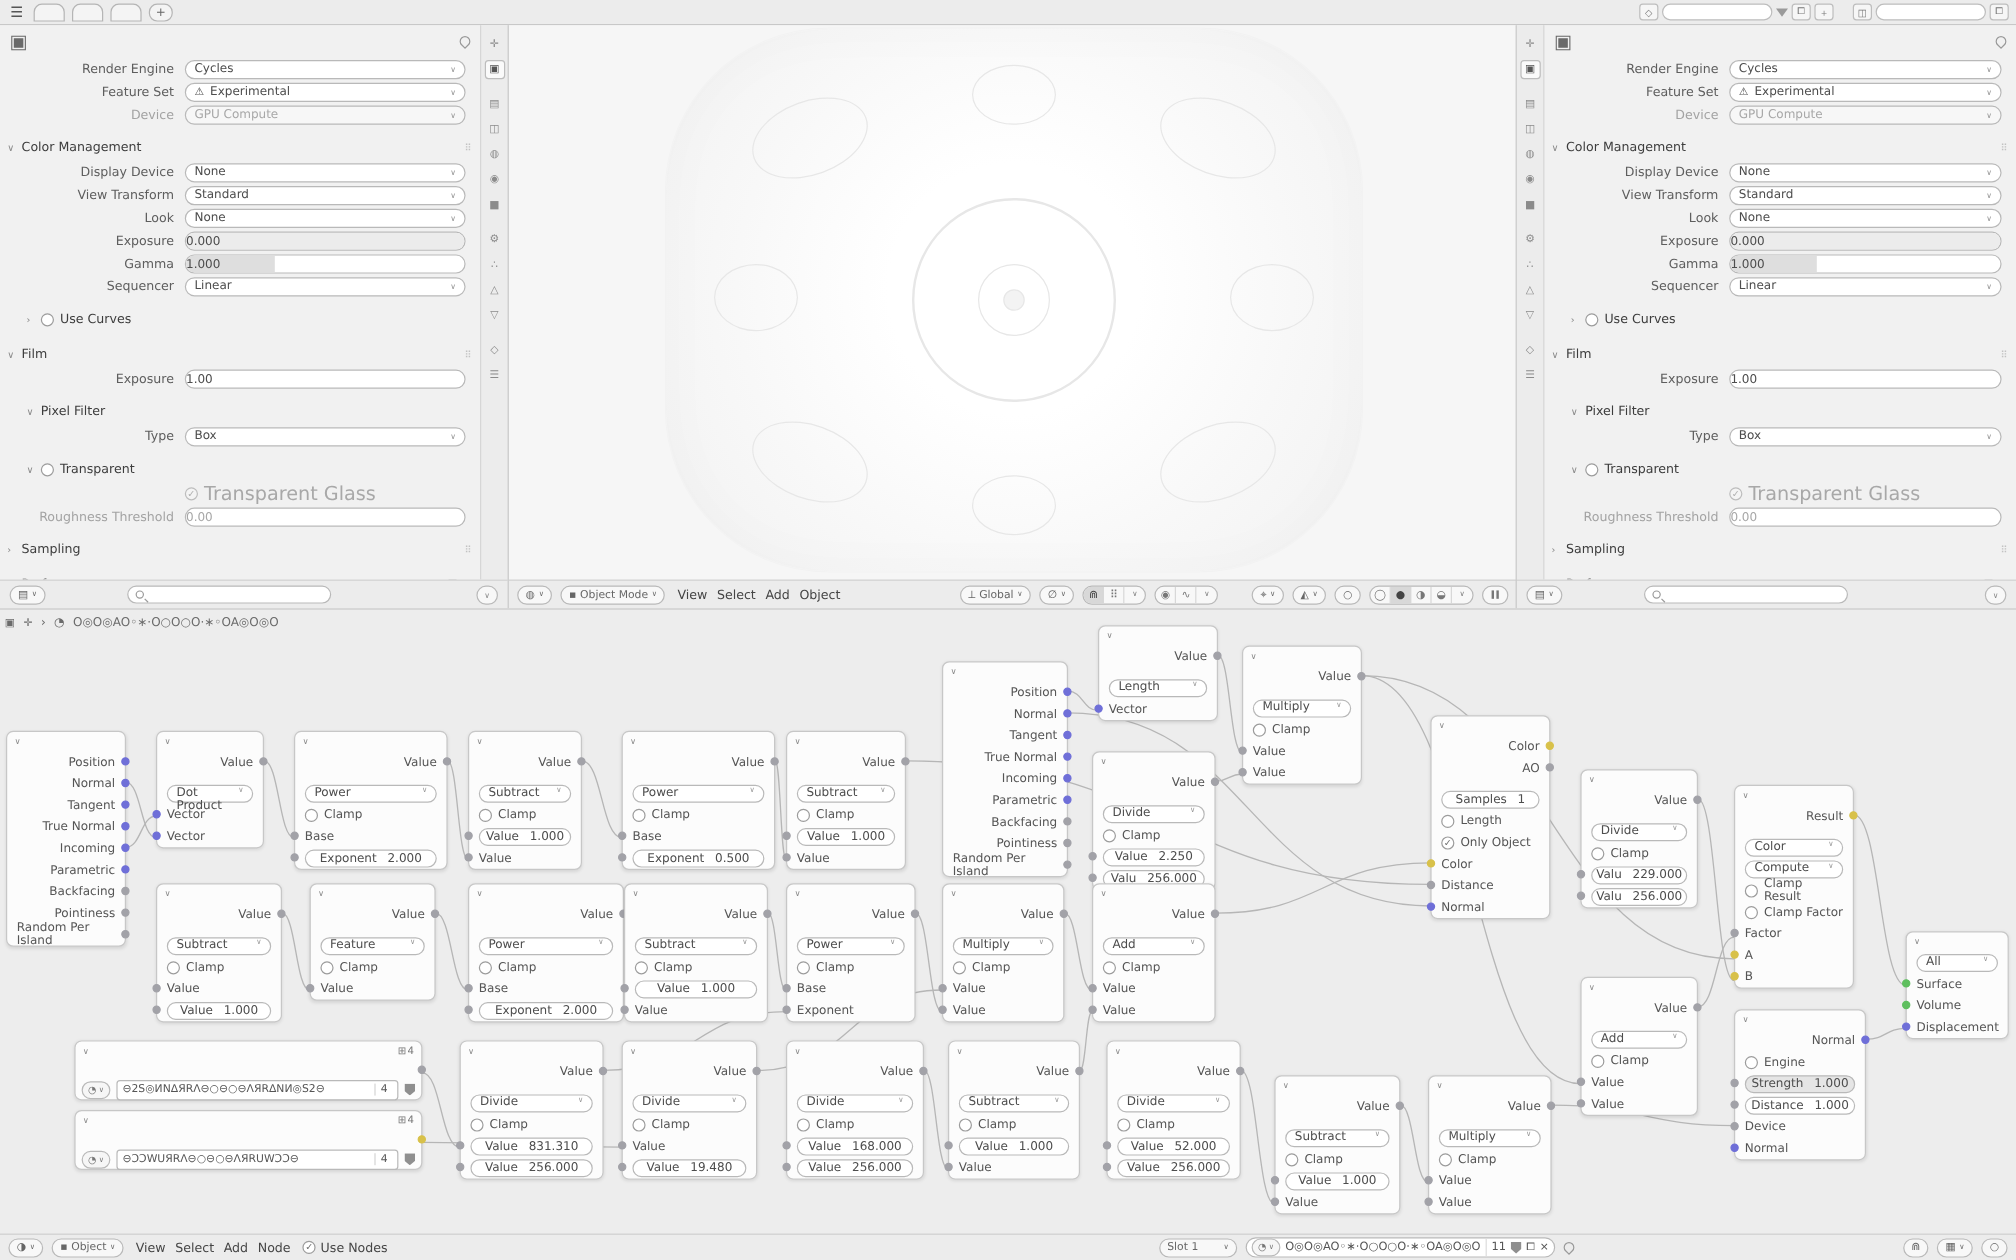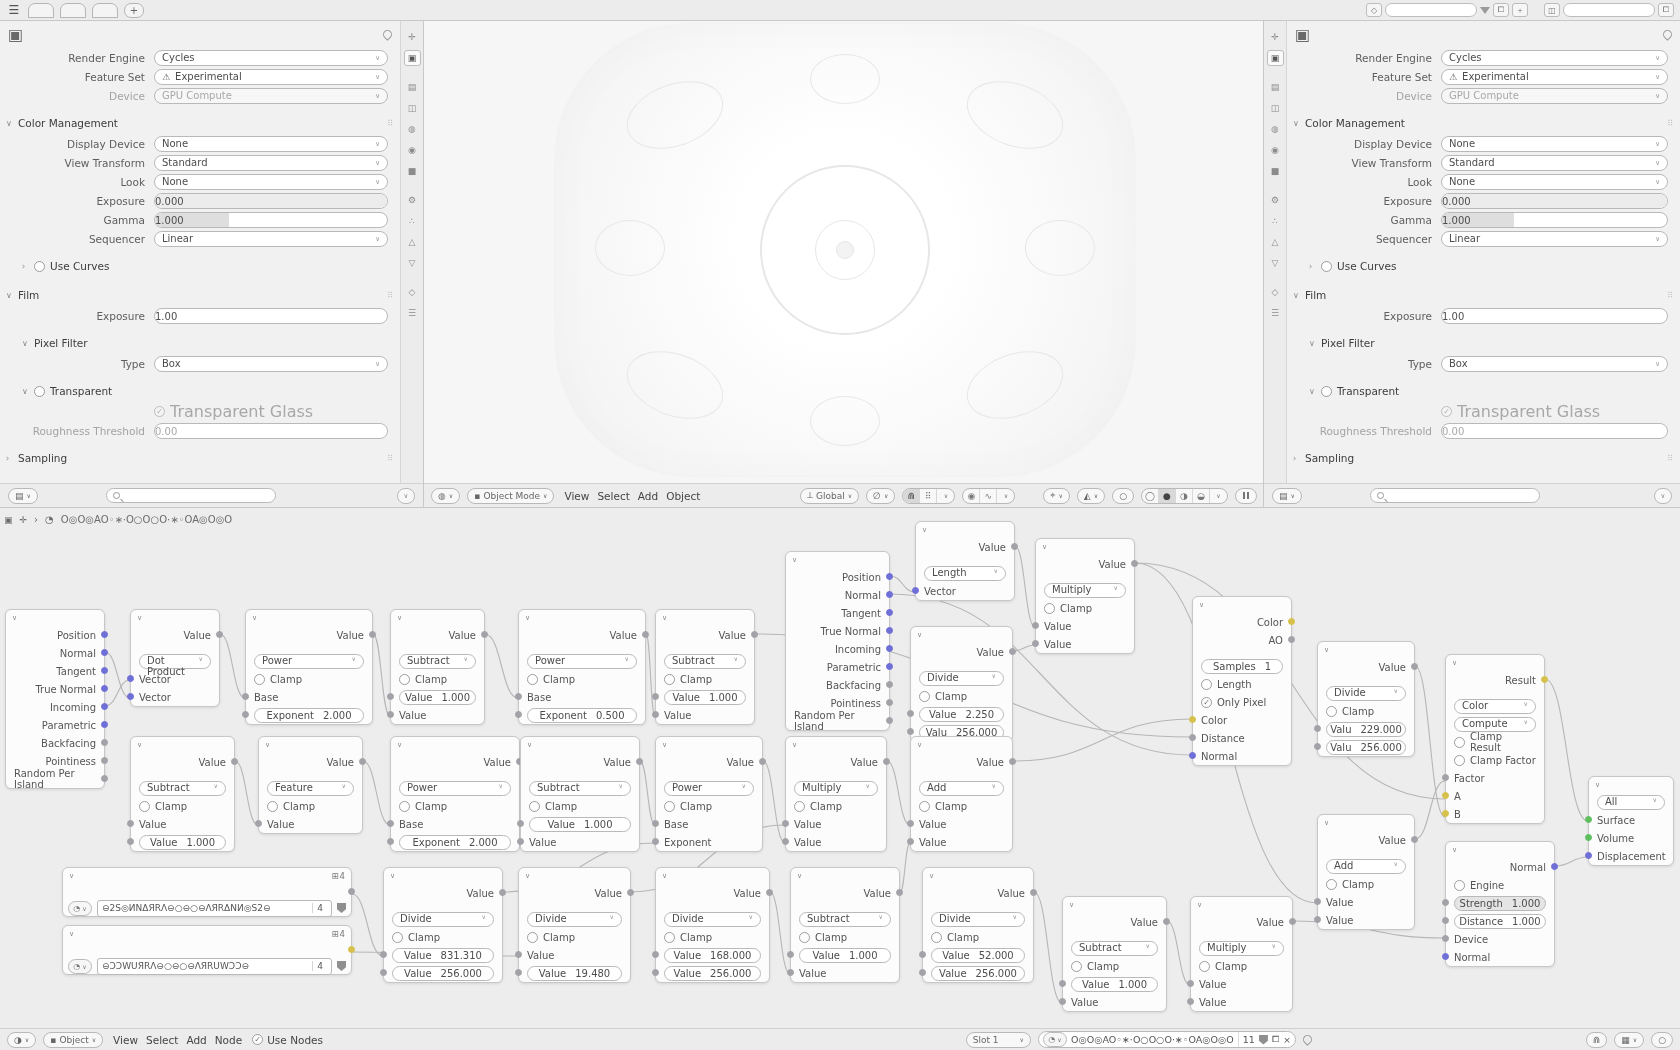--- a/index.html
+++ b/index.html
@@ -1113,21 +1113,21 @@
             <span>Samples</span>
             <span>1</span>
           </span>
         </div>
         <div class="nrow">
           <span class="cb"></span>
           <span>Length</span>
         </div>
         <div class="nrow">
           <span class="cb on"></span>
-          <span>Only Pixel</span>
+          <span>Only Object</span>
         </div>
         <div class="nrow">
           <span class="sk l" style="background: rgb(216, 193, 74); border-color: rgb(216, 193, 74);"></span>
           <span>Color</span>
         </div>
         <div class="nrow">
           <span class="sk l" style="background: rgb(162, 162, 168); border-color: rgb(162, 162, 168);"></span>
           <span>Distance</span>
         </div>
         <div class="nrow">

